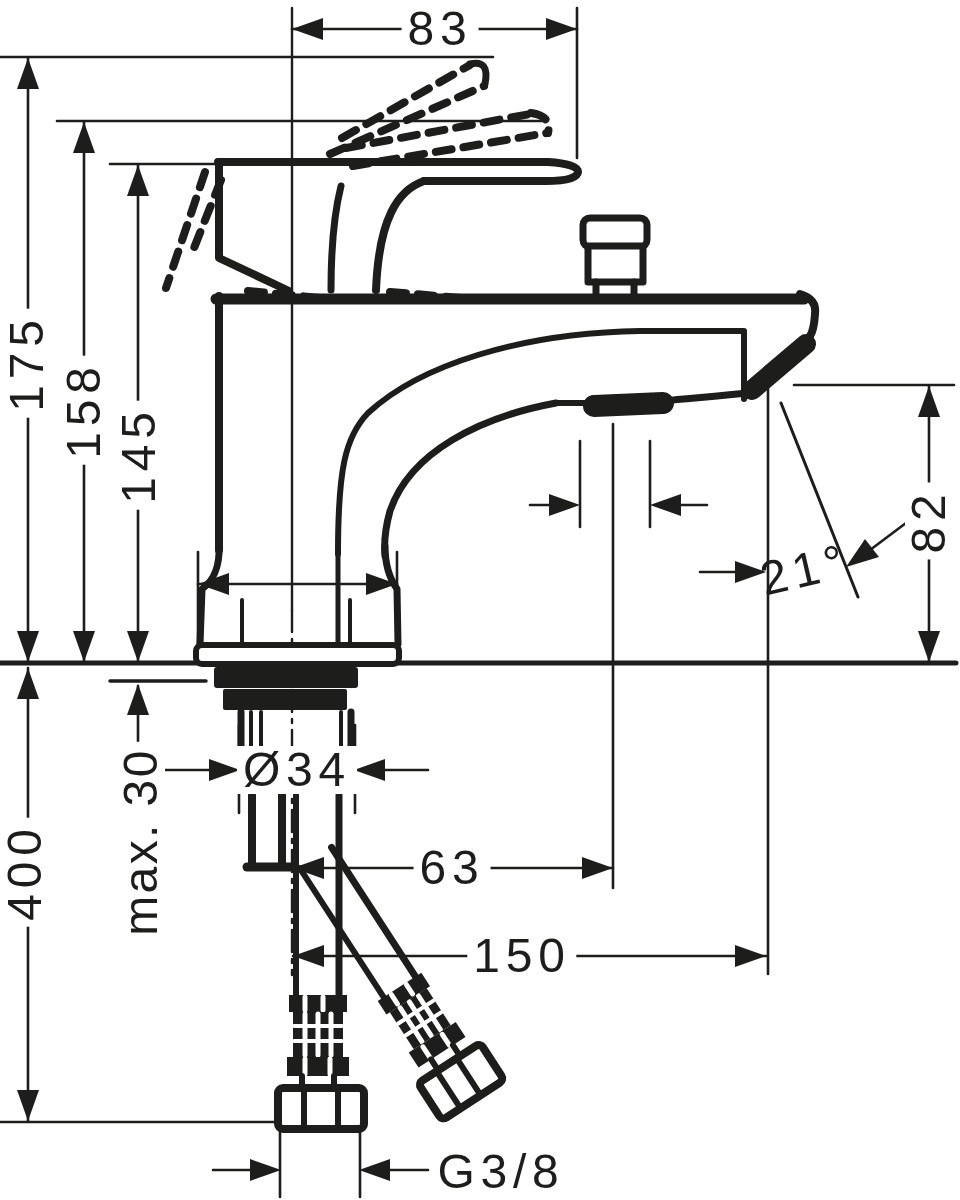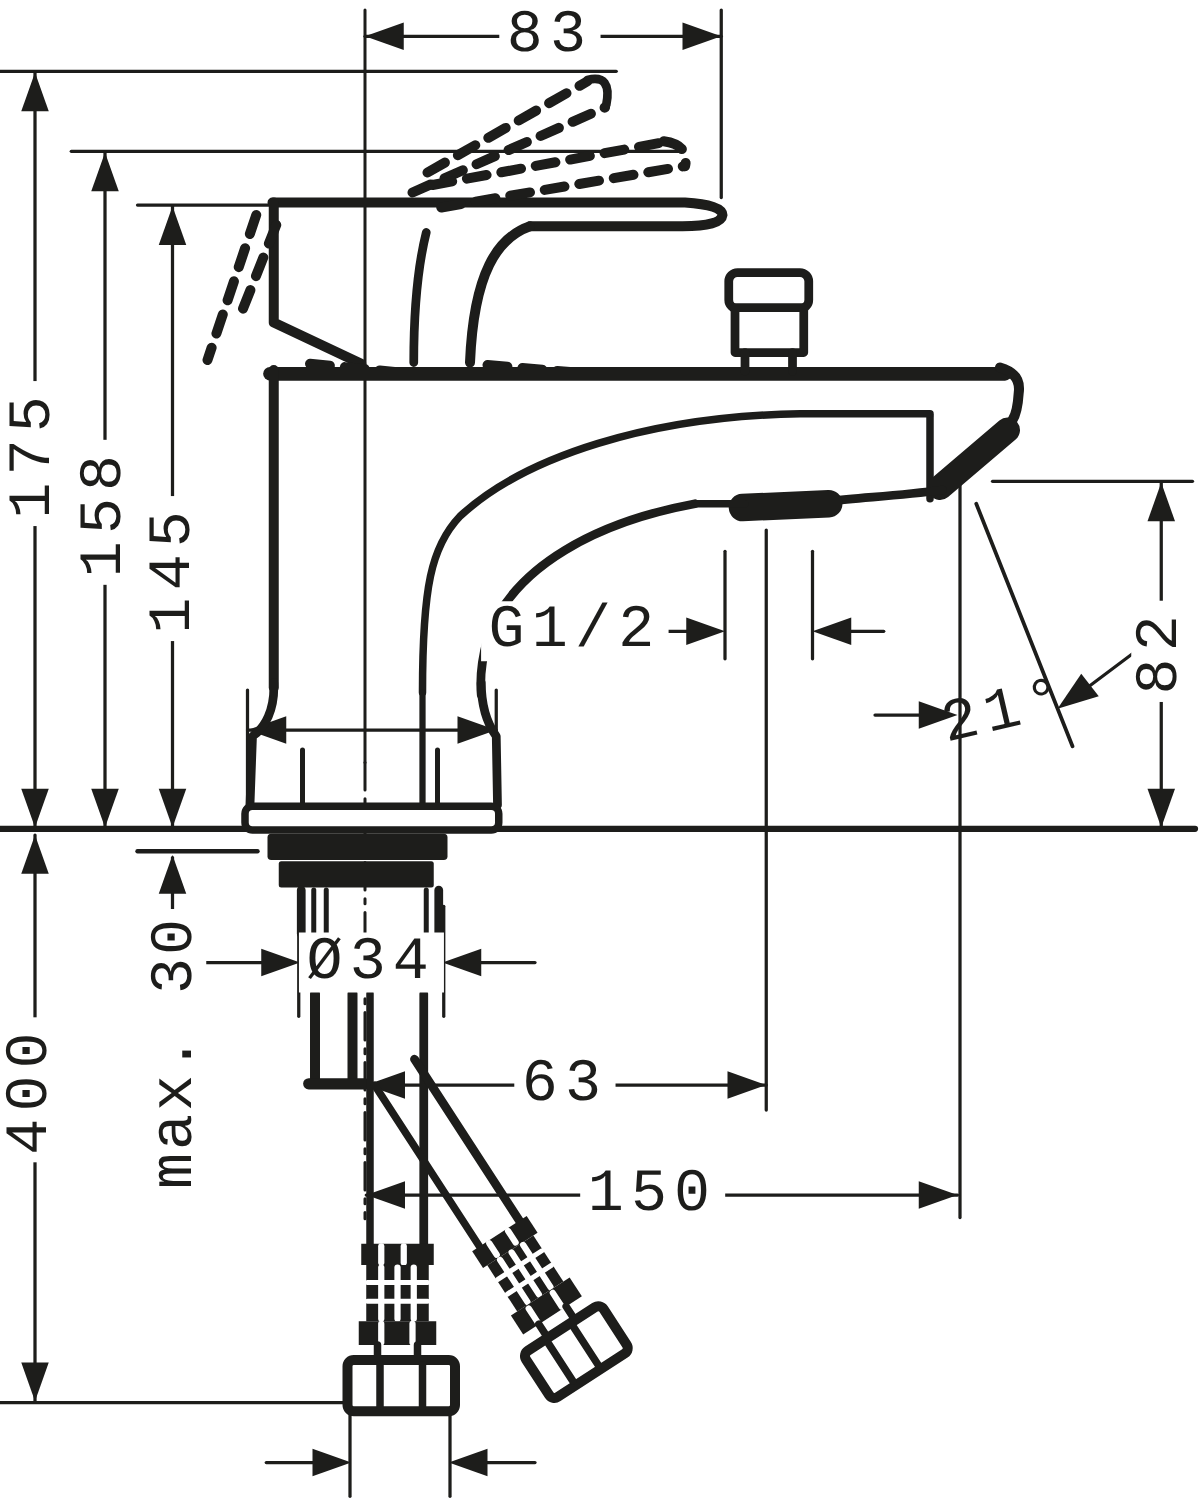--- a/index.html
+++ b/index.html
@@ -1,17 +1,17 @@
 <!DOCTYPE html>
 <html><head>
 <meta charset="utf-8">
 <style>
   html,body{margin:0;padding:0;background:#fff;}
   .stage{position:relative;width:960px;height:1200px;background:#fff;overflow:hidden;
-         font-family:Liberation Mono, monospace;}
+         font-family:Liberation Sans, sans-serif;}
   .stage svg{position:absolute;left:0;top:0;}
   .label{position:absolute;transform:translate(-50%,-50%);font-size:48px;line-height:1;
          letter-spacing:.12em;color:#1d1d1b;background:#fff;padding:0 6px;white-space:nowrap;}
   .rot{transform:translate(-50%,-50%) rotate(-90deg);}
   .tilt{transform:translate(-50%,-50%) rotate(-13deg);background:transparent;padding:0;}
   .ls-sm{letter-spacing:.05em;}
 </style>
 </head>
 <body>
 
@@ -194,21 +194,21 @@
     <rect x="-14" y="231" width="74" height="44" rx="5" stroke-width="8" fill="#fff"></rect>
     <path d="M8,235 V271" stroke-width="6"></path>
         <path d="M32,235 V271" stroke-width="6"></path>
   </g>
 </svg>
 
   <div class="label" style="left:440px;top:29px">83</div>
   <div class="label rot" style="left:27px;top:363px">175</div>
   <div class="label rot" style="left:84px;top:410px">158</div>
   <div class="label rot" style="left:139px;top:455px">145</div>
-  <div class="label" style="left:460px;top:505px">G1/2</div>
   <div class="label rot" style="left:929px;top:521px">82</div>
   <div class="label tilt" style="left:805px;top:570px">21°</div>
   <div class="label" style="left:297px;top:770px">Ø34</div>
   <div class="label rot ls-sm" style="left:141px;top:842px">max. 30</div>
   <div class="label rot" style="left:25px;top:872px">400</div>
   <div class="label" style="left:452px;top:868px">63</div>
   <div class="label" style="left:522px;top:956px">150</div>
+  <div class="label" style="left:501px;top:1172px">G3/8</div>
 </div>
 
 </body></html>

